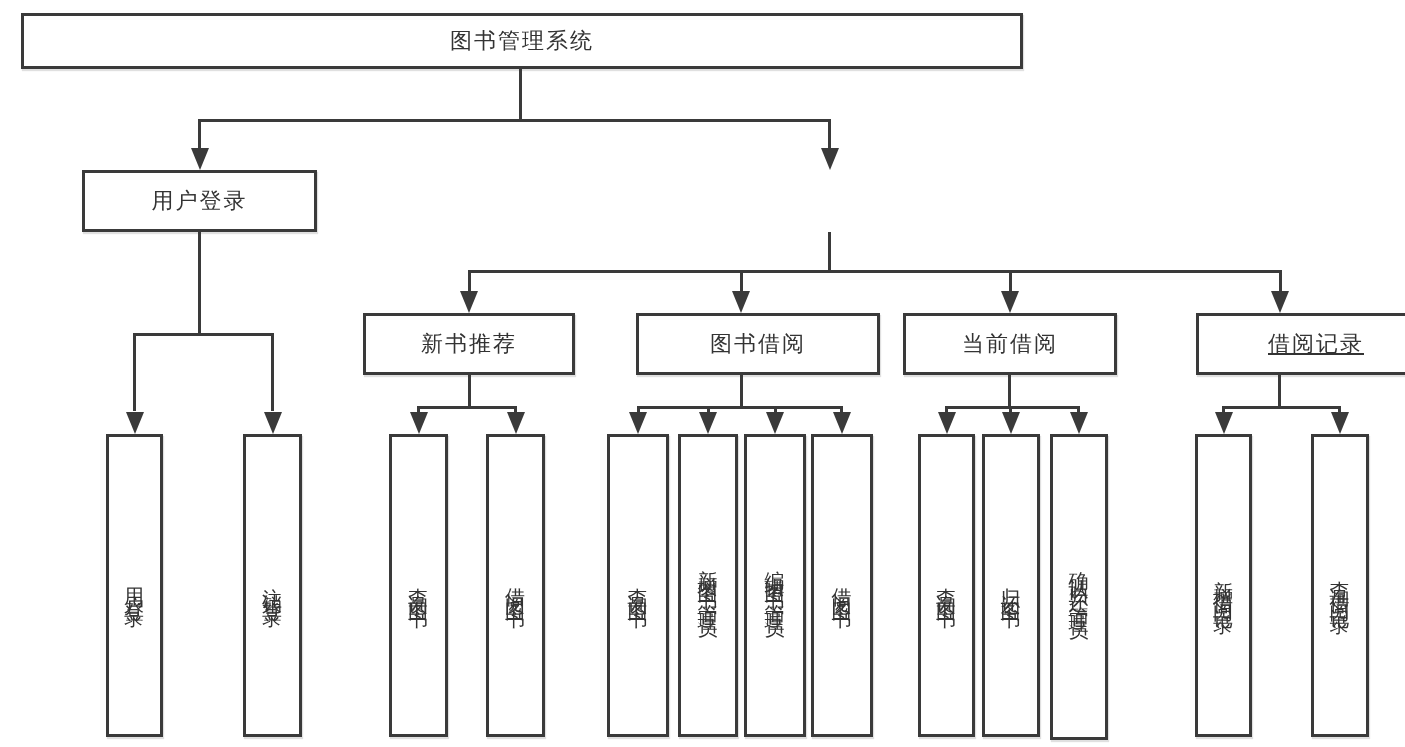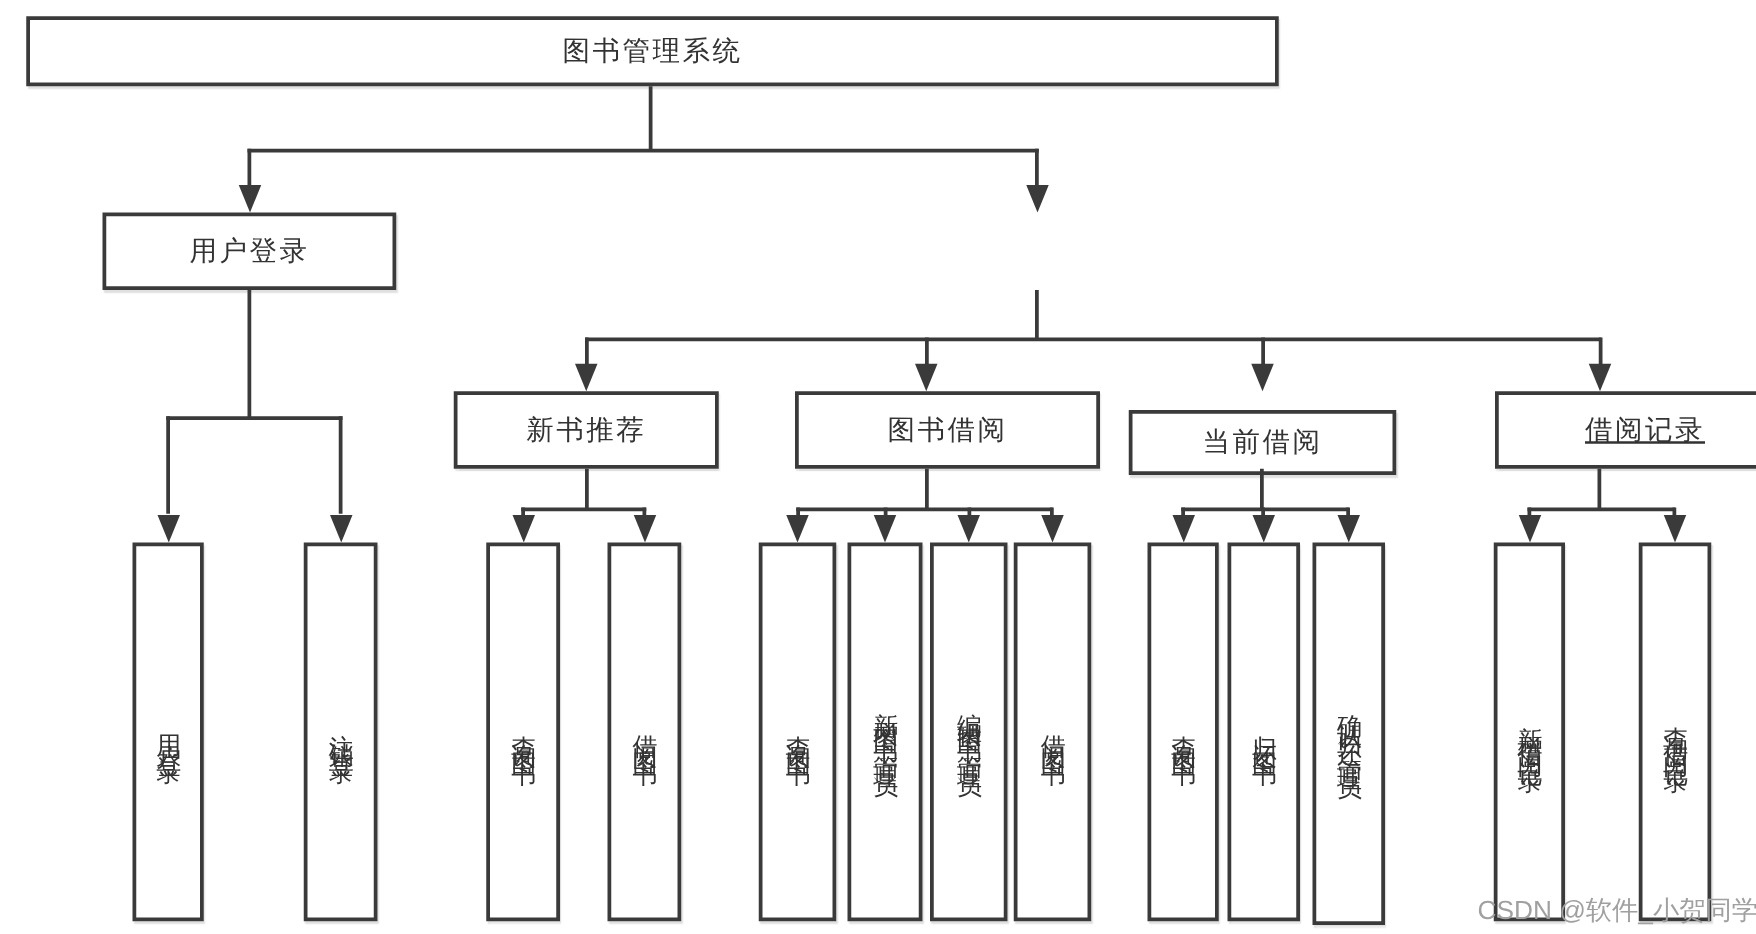--- a/index.html
+++ b/index.html
@@ -99,21 +99,21 @@
   <div class="arrow" style="left:1001px;top:291px;"></div>
   <div class="vline" style="left:1279px;top:270px;height:23px;"></div>
   <div class="arrow" style="left:1271px;top:291px;"></div>
 
   <div class="node" style="left:363px;top:313px;width:212px;height:62px;">
     <span>新书推荐</span>
   </div>
   <div class="node" style="left:636px;top:313px;width:244px;height:62px;">
     <span>图书借阅</span>
   </div>
-  <div class="node" style="left:903px;top:313px;width:214px;height:52px;margin-top:15px;">
+  <div class="node" style="left:903px;top:313px;width:214px;height:62px;">
     <span>当前借阅</span>
   </div>
   <div class="node" style="left:1196px;top:313px;width:240px;height:62px;text-decoration:underline;">
     <span>借阅记录</span>
   </div>
 
   <div class="vline" style="left:468px;top:375px;height:33px;"></div>
   <div class="hline" style="left:417px;top:406px;width:100px;"></div>
   <div class="vline" style="left:417px;top:406px;height:8px;"></div>
   <div class="arrow" style="left:410px;top:412px;"></div>
@@ -184,15 +184,14 @@
     <span>确认归还（管理员）</span>
   </div>
 
   <div class="vnode" style="left:1195px;top:434px;width:57px;height:303px;">
     <span>新增借阅记录</span>
   </div>
   <div class="vnode" style="left:1311px;top:434px;width:58px;height:303px;">
     <span>查询借阅记录</span>
   </div>
 
-  <div class="watermark" style="left:1182px;top:714px;">CSDN @软件_小贺同学</div>
 
 </div>
 
 </body></html>

